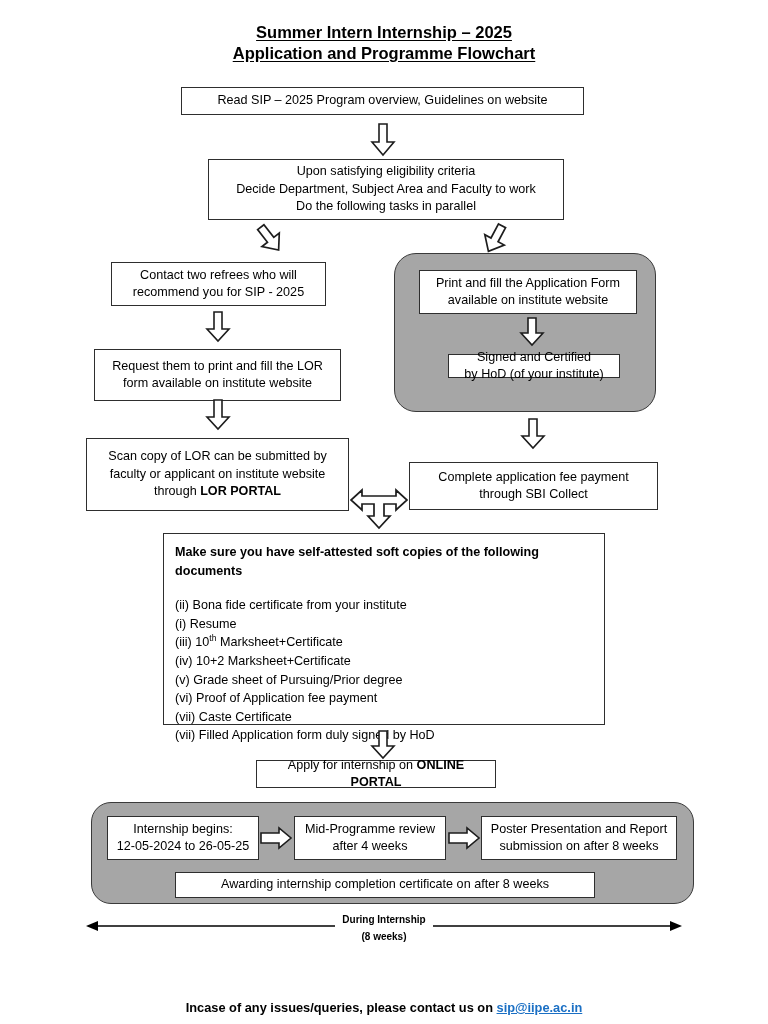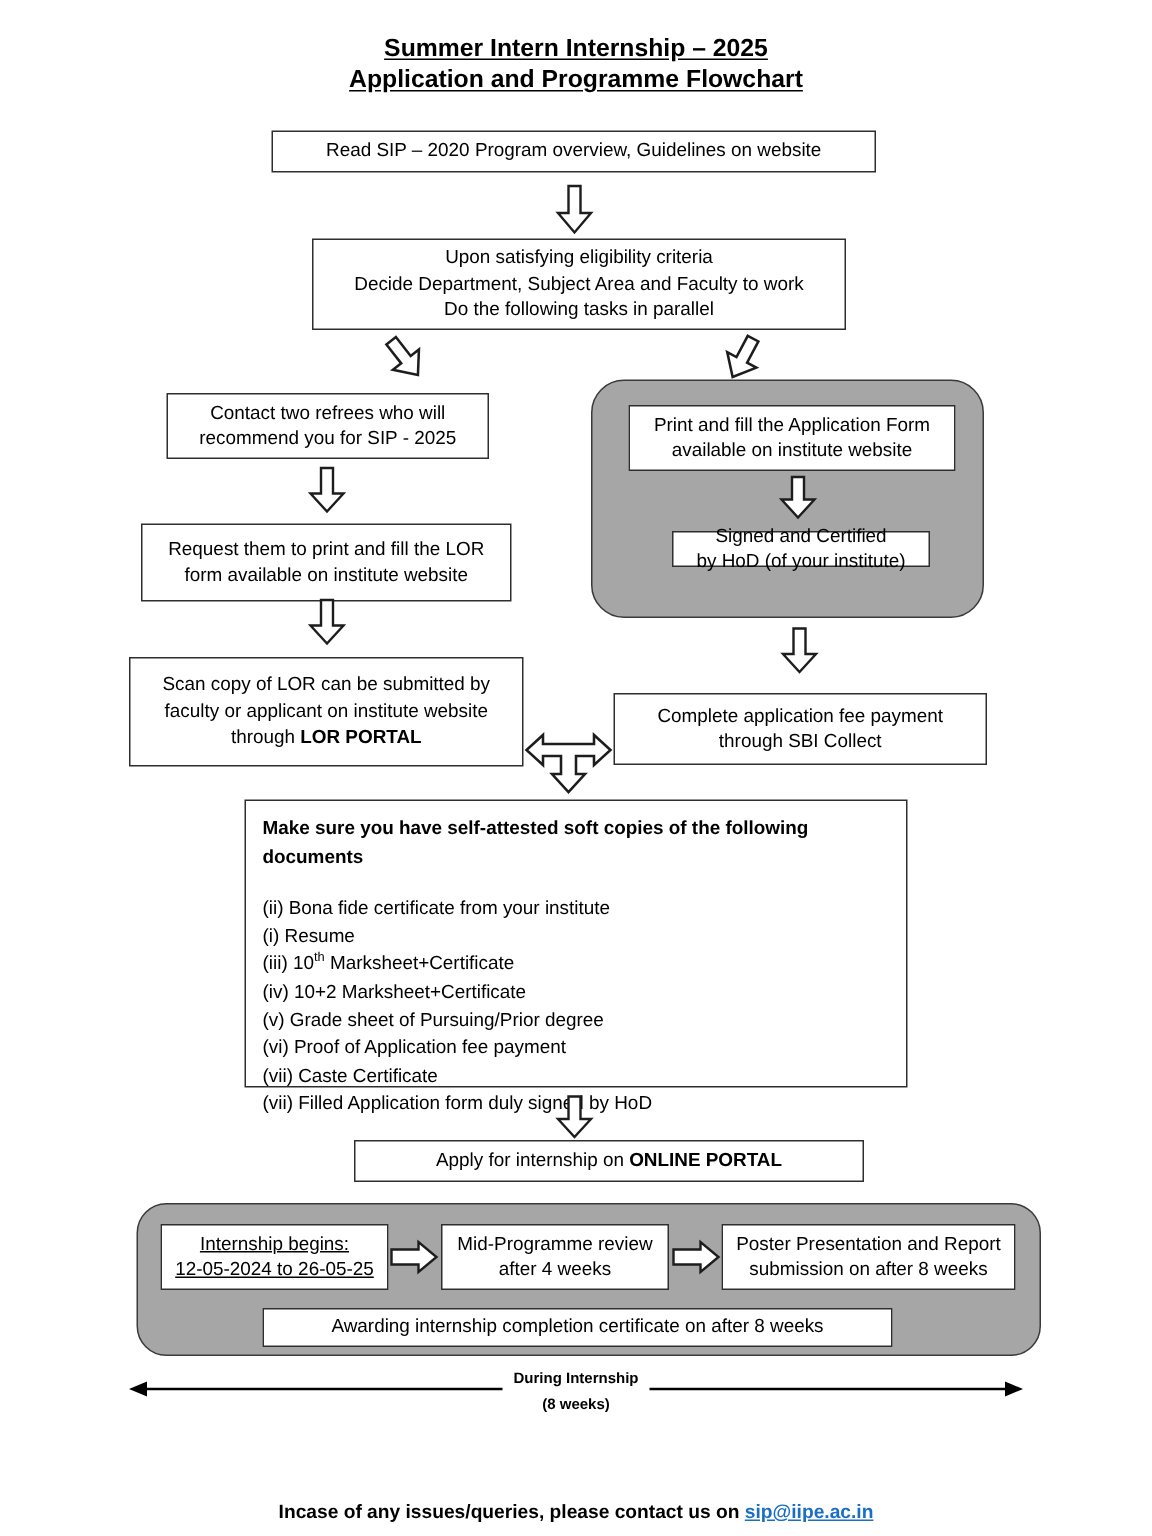--- a/index.html
+++ b/index.html
@@ -104,21 +104,21 @@
 </style>
 </head>
 <body>
 
 <div class="title">
   <div><span>Summer Intern Internship – 2025</span></div>
   <div><span>Application and Programme Flowchart</span></div>
 </div>
 
 <div class="box" style="left:181px; top:87px; width:403px; height:28px;">
-  <div class="inner">Read SIP – 2020 Program overview, Guidelines on website</div>
+  <div class="inner">Read SIP – 2025 Program overview, Guidelines on website</div>
 </div>
 
 <div class="arrow" style="left:371px; top:124px;">
   <svg width="24" height="32" viewBox="0 0 24 32">
     <polygon points="8,0 16,0 16,18 23,18 12,31 1,18 8,18" fill="#ffffff" stroke="#1d1d1d" stroke-width="1.6" stroke-linejoin="miter"></polygon>
   </svg>
 </div>
 
 <div class="box" style="left:208px; top:159px; width:356px; height:61px;">
   <div class="inner">
@@ -257,29 +257,29 @@
     </li>
   </ul>
 </div>
 
 <div class="arrow" style="left:371px; top:731px;">
   <svg width="24" height="28" viewBox="0 0 24 28">
     <polygon points="8,0 16,0 16,15 23,15 12,27 1,15 8,15" fill="#ffffff" stroke="#1d1d1d" stroke-width="1.6" stroke-linejoin="miter"></polygon>
   </svg>
 </div>
 
-<div class="box" style="left:236px; top:760px; width:340px; height:28px;">
+<div class="box" style="left:256px; top:760px; width:240px; height:28px;">
   <div class="inner">
     <span>Apply for internship on </span><span class="b">ONLINE PORTAL</span>
   </div>
 </div>
 
 <div class="gray-panel" style="left:91px; top:802px; width:603px; height:102px; border-radius:20px;"></div>
 
-<div class="box" style="left:107px; top:816px; width:152px; height:44px;text-decoration:underline;">
+<div class="box" style="left:107px; top:816px; width:152px; height:44px;">
   <div class="inner">
     <div>Internship begins:</div>
     <div>12-05-2024 to 26-05-25</div>
   </div>
 </div>
 
 <div class="arrow" style="left:261px; top:827px;">
   <svg width="31" height="22" viewBox="0 0 31 22">
     <polygon points="0,6 18,6 18,1 30,11 18,21 18,16 0,16" fill="#ffffff" stroke="#1d1d1d" stroke-width="1.6" stroke-linejoin="miter"></polygon>
   </svg>

